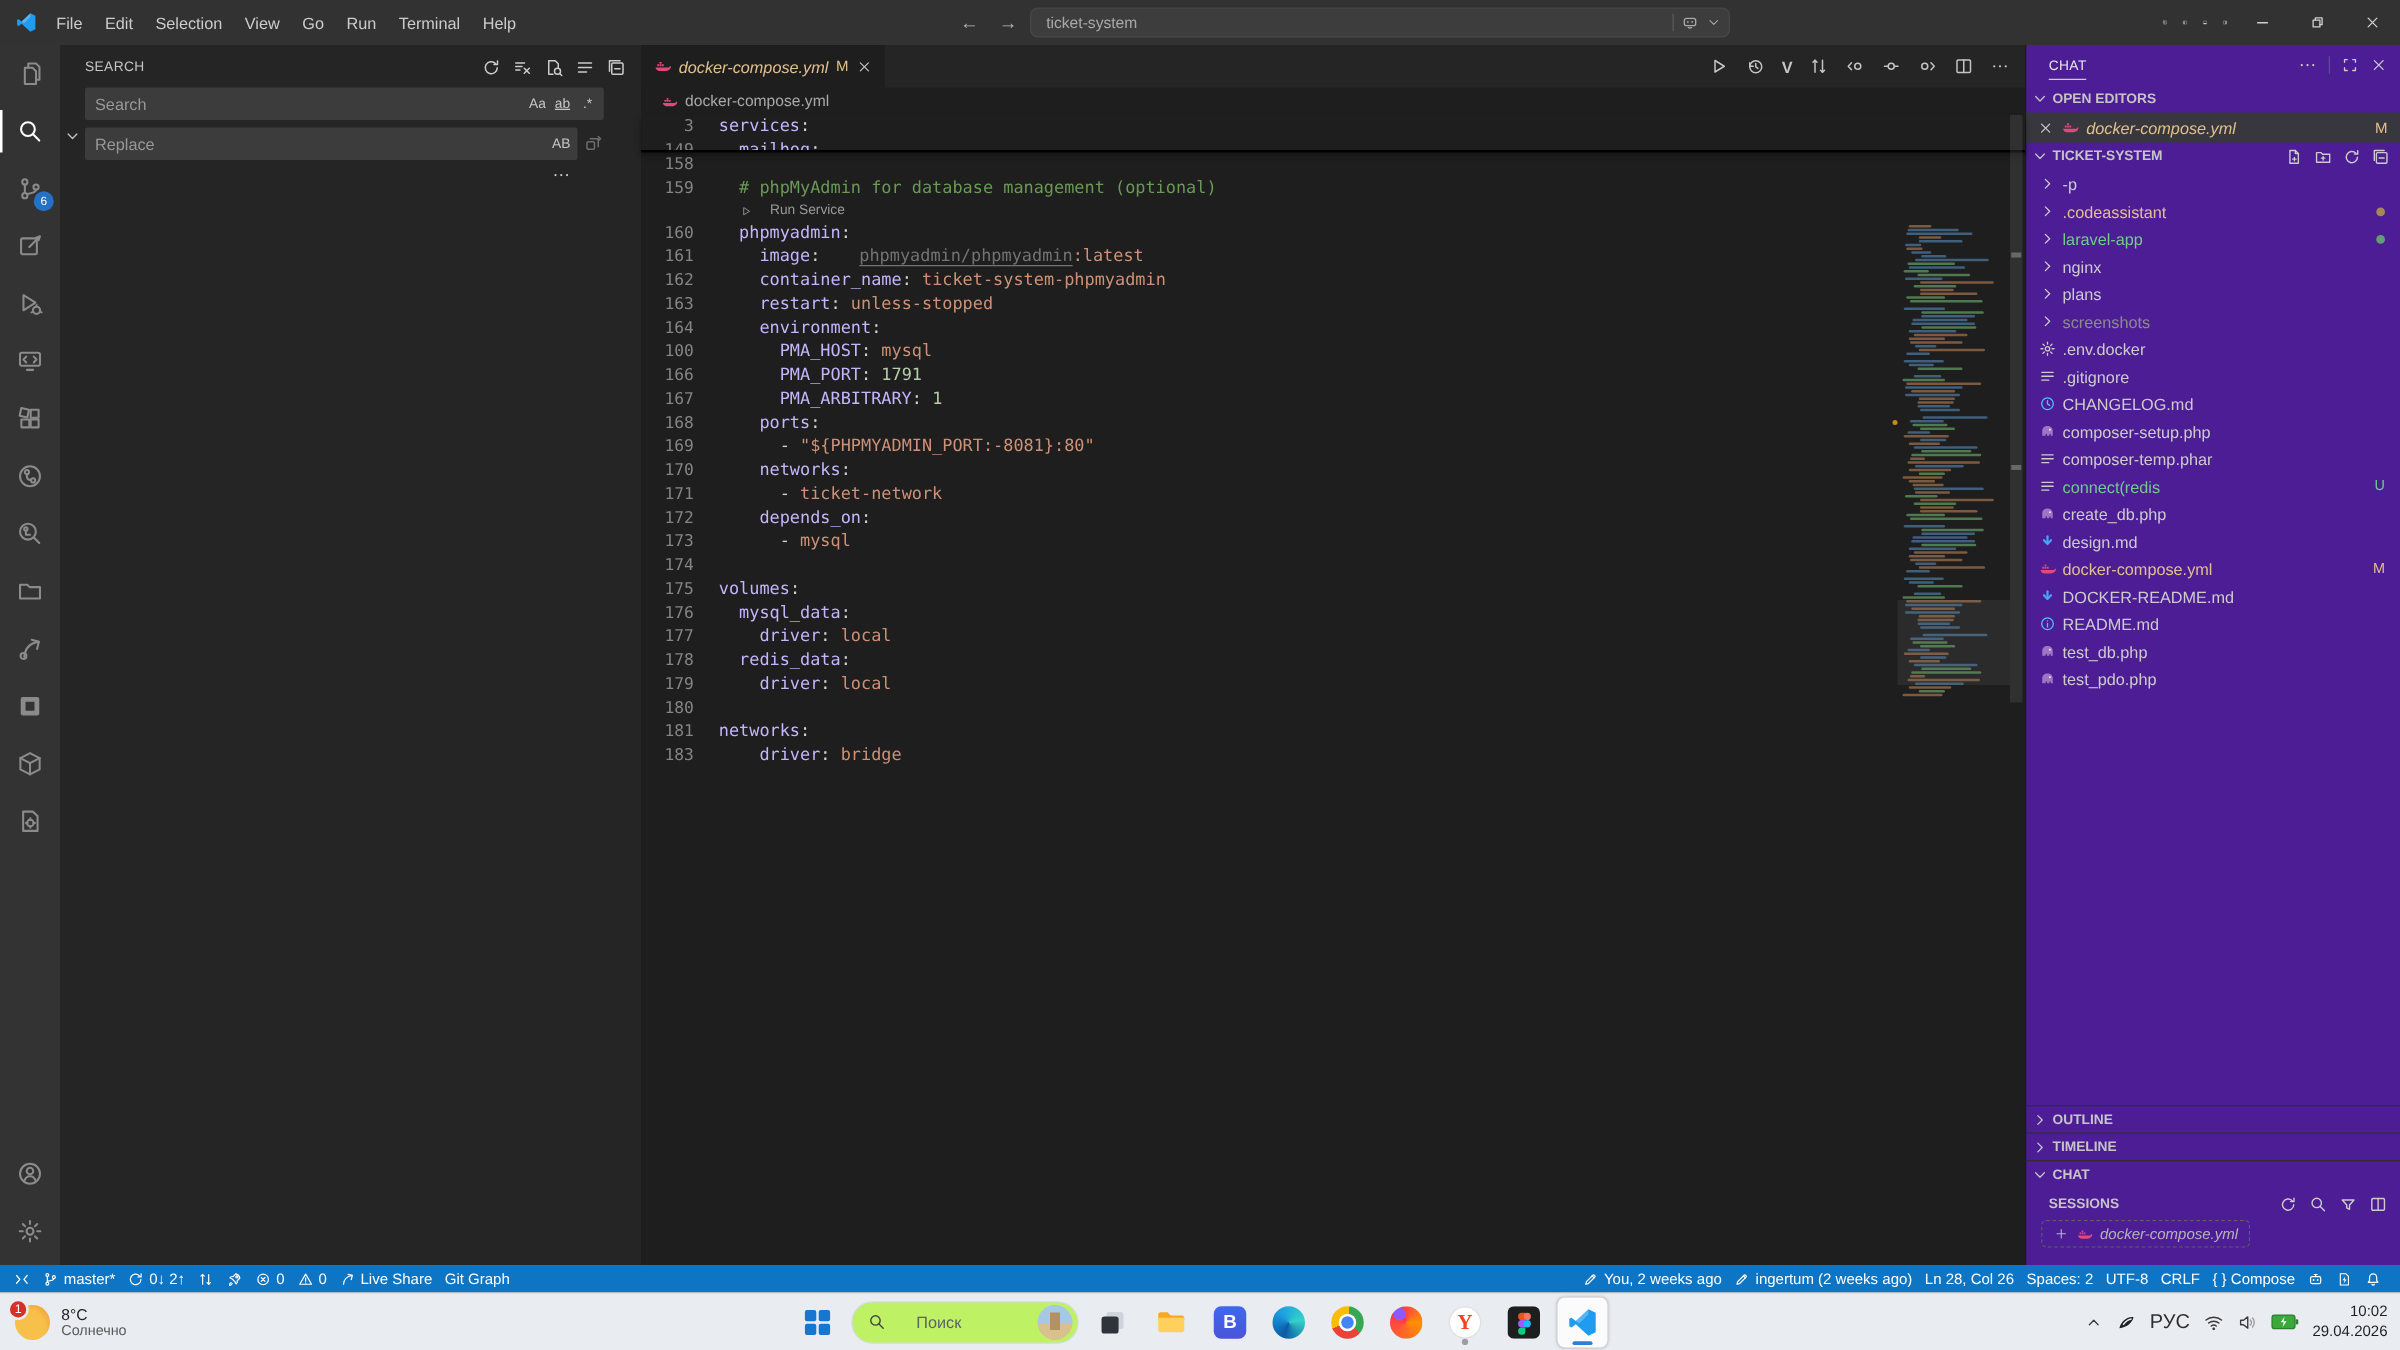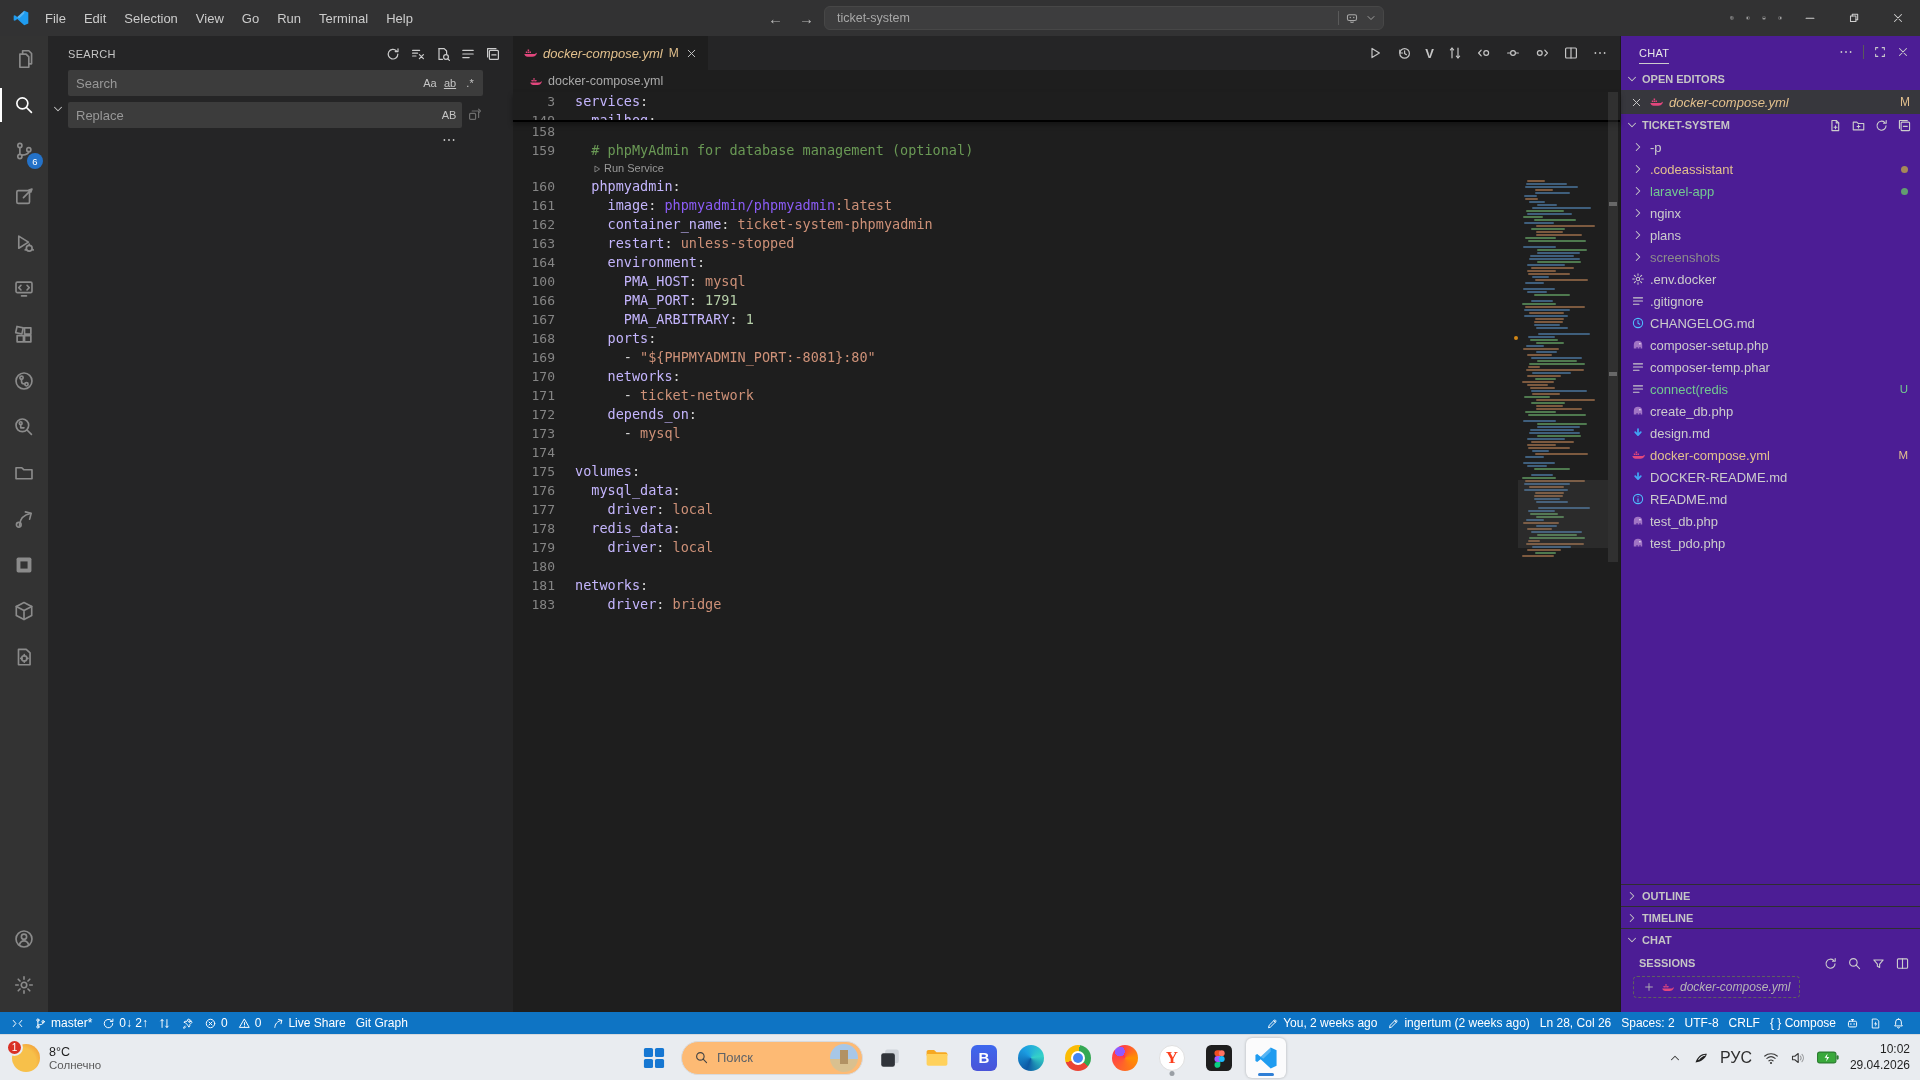--- a/index.html
+++ b/index.html
@@ -68,24 +68,24 @@
   .breadcrumb { height:22px; display:flex; align-items:center; gap:6px; padding-left:16px; color:#a9a9a9; font-size:12.5px; flex:0 0 auto; }
   .code-font { font-family:"DejaVu Sans Mono", monospace; font-size:13.5px; line-height:19px; }
   .sticky { position:relative; z-index:3; background:#1e1e1e; border-bottom:2px solid #000;
     box-shadow:0 3px 5px rgba(0,0,0,.35); flex:0 0 auto; }
   .sticky-clip { height:9px; overflow:hidden; }
   .code-area { position:relative; flex:1; overflow:hidden; }
   .cl { display:flex; height:19px; white-space:pre; }
   .ln { width:62px; flex:0 0 auto; text-align:right; padding-right:20px; color:#858585; font-size:13px; }
   .lc { white-space:pre; color:#d4d4d4; }
   .tk-k{color:#c4b5fd} .tk-p{color:#d4d4d4} .tk-s{color:#ce9178} .tk-n{color:#b5cea8}
-  .tk-c{color:#6a9955} .tk-l{color:#8b5cf6; text-underline-offset:3px;}
+  .tk-c{color:#6a9955} .tk-l{color:#737373; text-decoration:underline; text-underline-offset:3px;margin-left:23px;}
   .cl.lens { height:17px; align-items:center; }
   .lens-c { font-family:"Liberation Sans",sans-serif; font-size:11px; color:#999999;
-    display:flex; align-items:center; gap:2px; padding-left:17px; }
+    display:flex; align-items:center; gap:14px; padding-left:17px; }
   .minimap { position:absolute; top:58px; right:16px; width:82px; z-index:4; }
   .mm-bar { height:2px; margin-bottom:1px; border-radius:1px; }
   .mm-slider { position:absolute; left:-4px; right:-4px; top:300px; height:68px; background:rgba(121,121,121,.15); }
   .mm-dot { position:absolute; left:-8px; top:156px; width:4px; height:4px; border-radius:50%; background:#d18616; }
   .ed-scroll { position:absolute; top:56px; right:0; bottom:0; width:14px; z-index:5; }
   .sb-thumb { position:absolute; left:2px; right:2px; top:0; height:470px; background:rgba(121,121,121,.20); }
   .ovr-mark { position:absolute; left:3px; right:3px; height:4px; background:rgba(160,160,160,.5); }
 
   
   .rightbar { width:300px; background:#4c1d95; border-left:1px solid #1b1b1b; color:#cccccc;
@@ -135,22 +135,22 @@
     border:2px solid #e9ecf0; }
   .w-temp { font-size:12.5px; color:#1f1f1f; }
   .w-cond { font-size:11.5px; color:#5a5a5a; }
   .tb-apps { display:flex; align-items:center; gap:7px; }
   .app { width:40px; height:40px; border-radius:6px; display:flex; align-items:center; justify-content:center; position:relative; }
   .app.active { background:#fbfbfc; box-shadow:0 0 3px rgba(0,0,0,.25); }
   .app.active::after { content:''; position:absolute; bottom:2px; left:12px; right:12px; height:3px;
     border-radius:2px; background:#2f7fd6; }
   .run-ind { position:absolute; bottom:2px; left:50%; transform:translateX(-50%); width:5px; height:5px;
     border-radius:50%; background:#9a9fa5; }
-  .search-pill { height:34px; width:182px; background:#fdba74; border:1px solid #d8dadd; border-radius:17px;
-    display:flex; align-items:center; gap:8px; padding:0 4px 0 12px; color:#5f6368; font-size:13px; }
+  .search-pill { height:34px; width:182px; background:#bef264; border:1px solid #d8dadd; border-radius:17px;
+    display:flex; align-items:center; gap:24px; padding:0 4px 0 12px; color:#5f6368; font-size:13px; }
   .pill-img { width:28px; height:28px; border-radius:50%; margin-left:auto; overflow:hidden; position:relative;
     background:linear-gradient(180deg,#a7c7e7 0 55%, #d9c08f 55% 100%); }
   .pill-img::after { content:''; position:absolute; left:10px; top:6px; width:8px; height:14px; background:#b29263; }
   .circle { width:26px; height:26px; border-radius:50%; }
   .chrome-outer { background:conic-gradient(from 130deg,#ea4335 0 33%,#fbbc05 33% 66%,#34a853 66% 100%); position:relative; }
   .chrome-outer::before { content:''; position:absolute; left:6px; top:6px; width:14px; height:14px; border-radius:50%; background:#fff; }
   .chrome-outer::after { content:''; position:absolute; left:8px; top:8px; width:10px; height:10px; border-radius:50%; background:#4285f4; }
   .edge-c { background:conic-gradient(from 200deg,#0c59a4,#1b9de2,#35d2c8,#0c59a4); }
   .ff-c { background:radial-gradient(circle at 30% 25%,#9059ff 0 18%,transparent 19%),
     conic-gradient(from 90deg,#ff9100,#ff5f2e,#ff2f54,#ff9100); }

